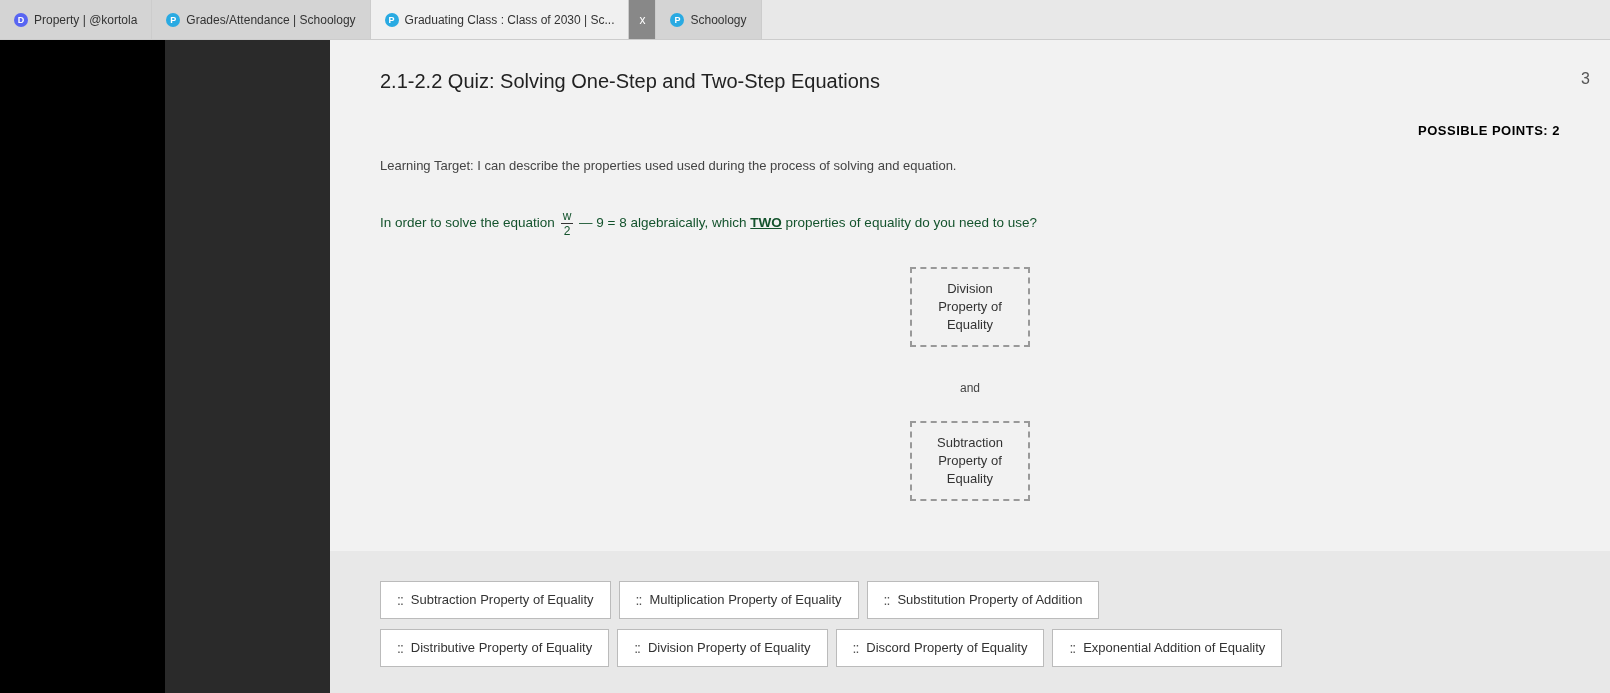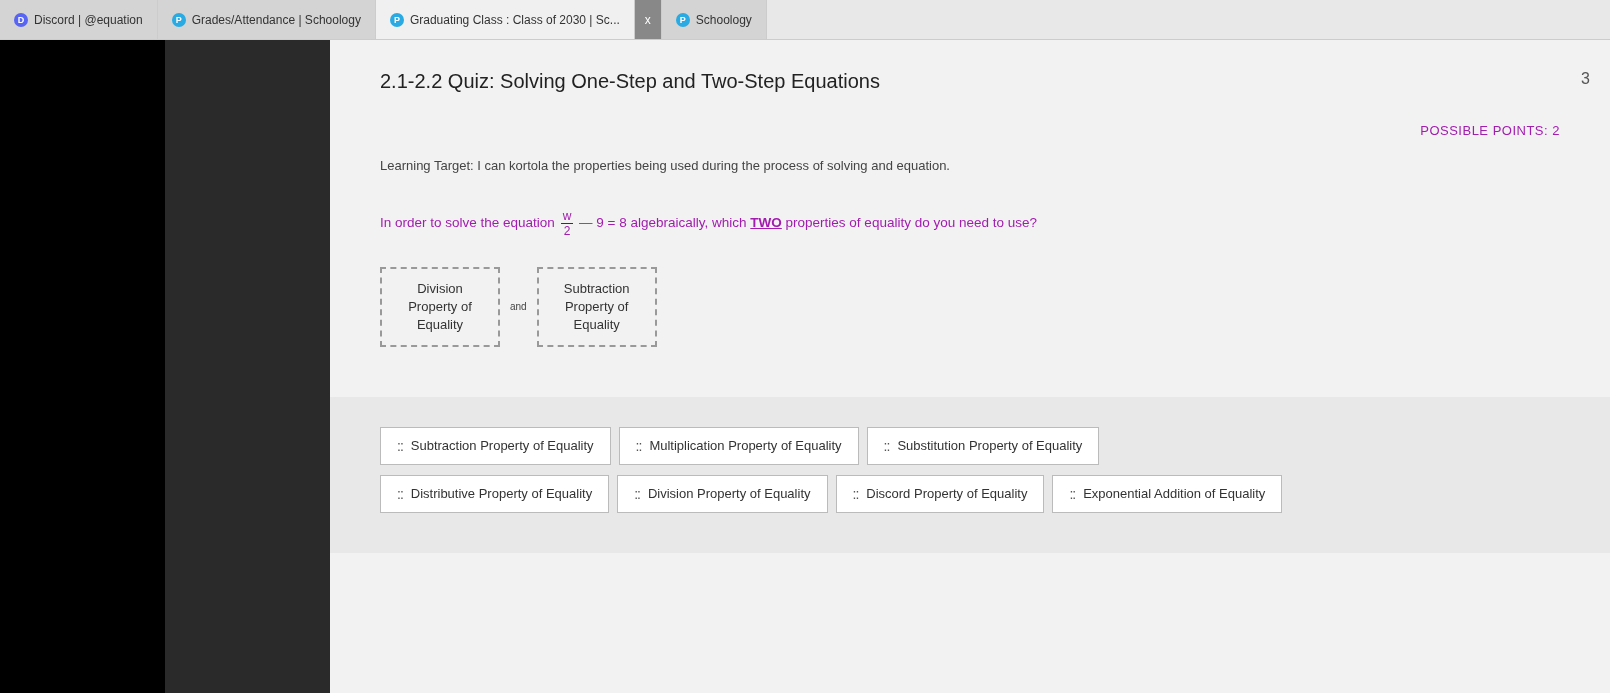--- a/index.html
+++ b/index.html
@@ -80,35 +80,35 @@
     .quiz-title {
       font-size: 20px;
       font-weight: 400;
       color: #222;
       margin-bottom: 30px;
     }
 
     .possible-points {
       text-align: right;
       font-size: 13px;
-      font-weight: 400;
-      color: #a21caf;
+      font-weight: 700;
+      color: #000000;
       margin-bottom: 20px;
       letter-spacing: 0.5px;
     }
 
     .learning-target {
       font-size: 13px;
       color: #444;
       margin-bottom: 28px;
     }
 
     .question-text {
       font-size: 13.5px;
-      color: #a21caf;
+      color: #14532d;
       margin-bottom: 28px;
       line-height: 1.5;
       margin-top: 36px;
     }
 
     .question-text .fraction {
       display: inline-flex;
       flex-direction: column;
       align-items: center;
       vertical-align: middle;
@@ -130,42 +130,44 @@
     .question-text .underline-bold {
       text-decoration: underline;
       font-weight: bold;
       text-align: center;
     }
 
     
     .answer-area {
       display: flex;
       align-items: center;
-      gap: 6px;
+      gap: 26px;
       margin-bottom: 50px;
+      flex-direction: column;
     }
 
     .answer-box {
       border: 2px dashed #999;
       padding: 10px 18px;
       min-width: 120px;
       min-height: 80px;
       display: flex;
       align-items: center;
       justify-content: center;
       font-size: 13px;
       color: #333;
       text-align: center;
       line-height: 1.4;
     }
 
     .and-label {
-      font-size: 10px;
+      font-size: 12px;
       color: #444;
       padding: 0 4px;
+      margin-top: 8px;
     }
 
     
     .drag-options-area {
       background: #e8e8e8;
       margin: 0 -50px -40px -50px;
       padding: 30px 50px;
     }
 
     .drag-options-row {
@@ -198,21 +200,21 @@
       width: 165px;
       background: #2a2a2a;
     }
   </style>
 </head>
 <body>
 
 <div class="browser-bar">
   <div class="tab">
     <span class="tab-icon discord">D</span>
-    <span>Discord | @equation</span>
+    <span>Property | @kortola</span>
   </div>
   <div class="tab">
     <span class="tab-icon schoology">P</span>
     <span>Grades/Attendance | Schoology</span>
   </div>
   <div class="tab active">
     <span class="tab-icon schoology">P</span>
     <span>Graduating Class : Class of 2030 | Sc...</span>
   </div>
   <div class="tab" style="background:#888;color:#fff;padding:0 10px;">
@@ -227,21 +229,21 @@
 <div class="main-content">
   <div class="left-sidebar"></div>
 
   <div class="page-container">
     <span class="page-number">3</span>
 
     <h1 class="quiz-title">2.1-2.2 Quiz: Solving One-Step and Two-Step Equations</h1>
 
     <div class="possible-points">POSSIBLE POINTS: 2</div>
 
-    <div class="learning-target">Learning Target: I can kortola the properties being used during the process of solving and equation.</div>
+    <div class="learning-target">Learning Target: I can describe the properties used used during the process of solving and equation.</div>
 
     <div class="question-text">
       <span>In order to solve the equation</span>
       <span class="fraction">
         <span class="numerator">w</span>
         <span class="denominator">2</span>
       </span>
       <span>— 9 = 8 algebraically, which</span>
       <span class="underline-bold">TWO</span>
       <span>properties of equality do you need to use?</span>
@@ -266,21 +268,21 @@
         <div class="drag-option">
           <span class="drag-icon">::</span>
           <span>Subtraction Property of Equality</span>
         </div>
         <div class="drag-option">
           <span class="drag-icon">::</span>
           <span>Multiplication Property of Equality</span>
         </div>
         <div class="drag-option">
           <span class="drag-icon">::</span>
-          <span>Substitution Property of Equality</span>
+          <span>Substitution Property of Addition</span>
         </div>
       </div>
       <div class="drag-options-row">
         <div class="drag-option">
           <span class="drag-icon">::</span>
           <span>Distributive Property of Equality</span>
         </div>
         <div class="drag-option">
           <span class="drag-icon">::</span>
           <span>Division Property of Equality</span>

